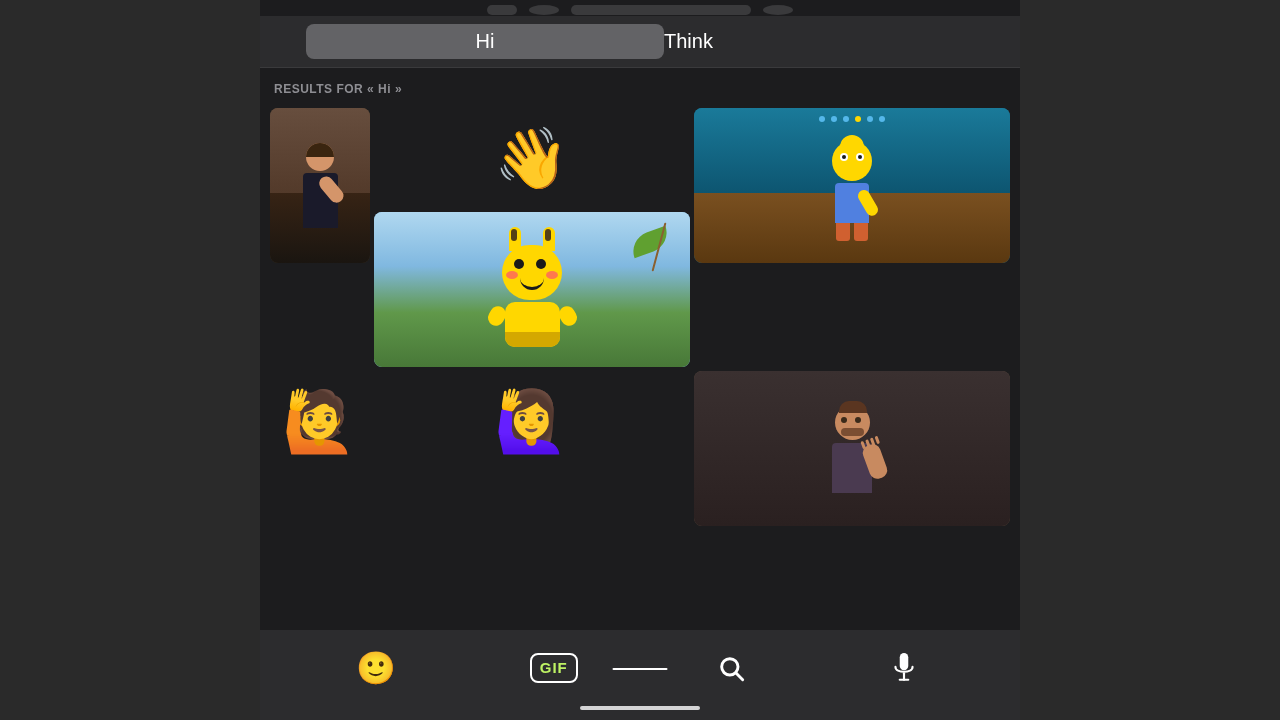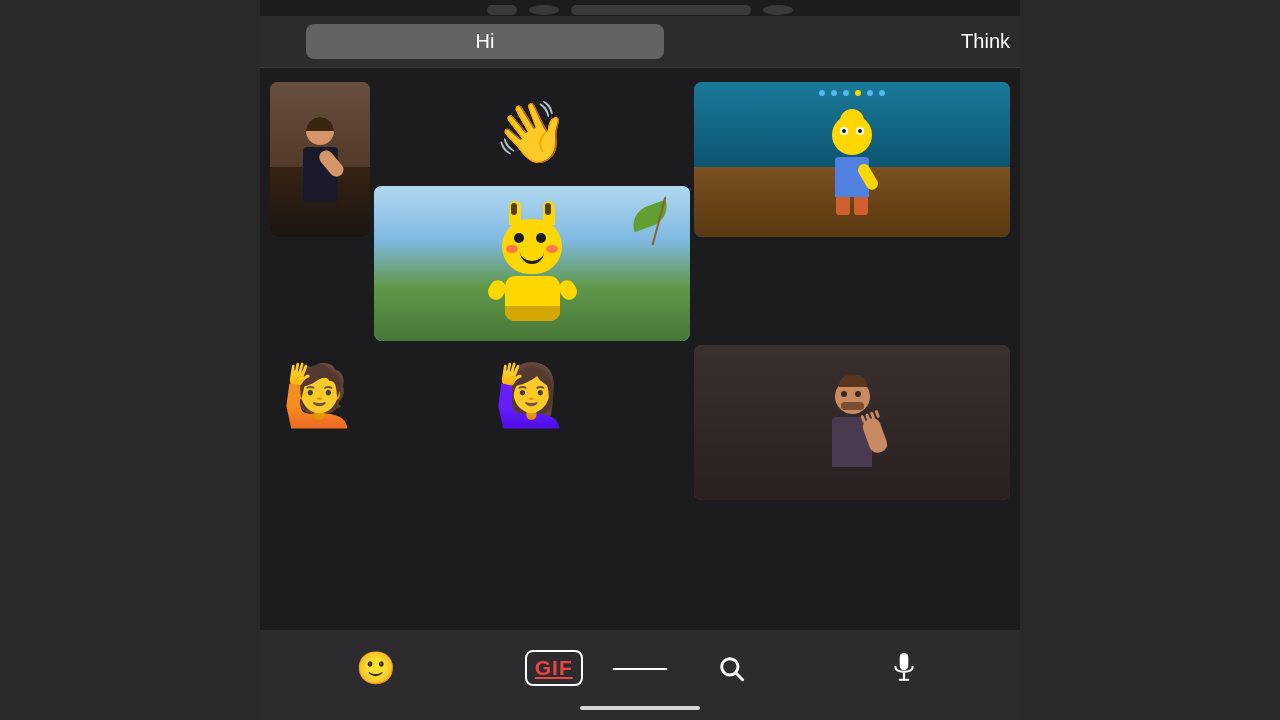--- a/index.html
+++ b/index.html
@@ -27,25 +27,26 @@
 
   <div style="height:16px;background:#1c1c1e;display:flex;align-items:center;justify-content:center;gap:12px;padding-top:4px;">
     <div style="width:30px;height:10px;background:#3a3a3c;border-radius:5px;"></div>
     <div style="width:30px;height:10px;background:#3a3a3c;border-radius:50%;"></div>
     <div style="width:180px;height:10px;background:#3a3a3c;border-radius:5px;"></div>
     <div style="width:30px;height:10px;background:#3a3a3c;border-radius:50%;"></div>
   </div>
 
   <div style="height:52px;background:#2c2c2e;display:flex;align-items:center;justify-content:space-around;padding:0 10px;border-bottom:1px solid #3a3a3c;">
     <div style="flex:1;text-align:center;color:#ffffff;font-size:20px;font-weight:500;background:#636366;border-radius:8px;padding:6px;cursor:pointer;margin-left:36px;">Hi</div>
-    <div style="flex:1;text-align:right;color:#ffffff;font-size:20px;font-weight:400;cursor:pointer;">Think</div>
+    <div style="flex:1;text-align:left;color:#ffffff;font-size:20px;font-weight:400;cursor:pointer;">Think</div>
   </div>
 
   <div style="flex:1;background:#1c1c1e;padding:14px 10px;overflow:hidden;">
 
+    <div style="color:#8e8e93;font-size:12px;font-weight:600;letter-spacing:0.5px;margin-bottom:12px;padding:0 4px;">RESULTS FOR « Hi »</div>
 
     <div style="display:grid;grid-template-columns:100px 1fr 1fr;grid-template-rows:auto auto auto;gap:4px;">
 
       <div style="height:100px;display:flex;align-items:center;justify-content:center;font-size:60px;cursor:pointer;">👋</div>
 
       <div style="border-radius:8px;overflow:hidden;height:155px;background:#3a3020;cursor:pointer;position:relative;grid-row:1/3;">
         <div style="width:100%;height:100%;background:linear-gradient(180deg,#5a4535 0%,#3a2515 50%,#1a1510 100%);display:flex;align-items:flex-end;justify-content:center;position:relative;overflow:hidden;">
 
           <div style="position:absolute;top:0;left:0;right:0;height:55%;background:linear-gradient(180deg,#6a5040 0%,#5a4030 100%);opacity:0.8;"></div>
 
@@ -185,21 +186,21 @@
 
   <div style="height:90px;background:#2c2c2e;display:flex;flex-direction:column;align-items:center;">
     <div style="display:flex;align-items:center;justify-content:space-around;width:100%;padding:10px 30px;flex:1;">
 
       <div style="width:50px;height:50px;display:flex;align-items:center;justify-content:center;cursor:pointer;">
         <span style="font-size:32px;">🙂</span>
       </div>
 
       <div style="width:60px;height:44px;display:flex;align-items:center;justify-content:center;cursor:pointer;position:relative;">
         <div style="border:2.5px solid #ffffff;border-radius:8px;padding:4px 8px;">
-          <span style="color:#ef4444;font-size:21px;font-weight:800;letter-spacing:1px;text-decoration:underline;">GIF</span>
+          <span style="color:#bef264;font-size:15px;font-weight:800;letter-spacing:1px;">GIF</span>
         </div>
       </div>
 
       <div style="width:50px;height:50px;display:flex;align-items:center;justify-content:center;cursor:pointer;">
         <svg width="28" height="28" viewBox="0 0 24 24" fill="none" stroke="white" stroke-width="2.5" stroke-linecap="round">
           <circle cx="11" cy="11" r="7"></circle>
           <line x1="16.5" y1="16.5" x2="22" y2="22"></line>
         </svg>
       </div>
 

